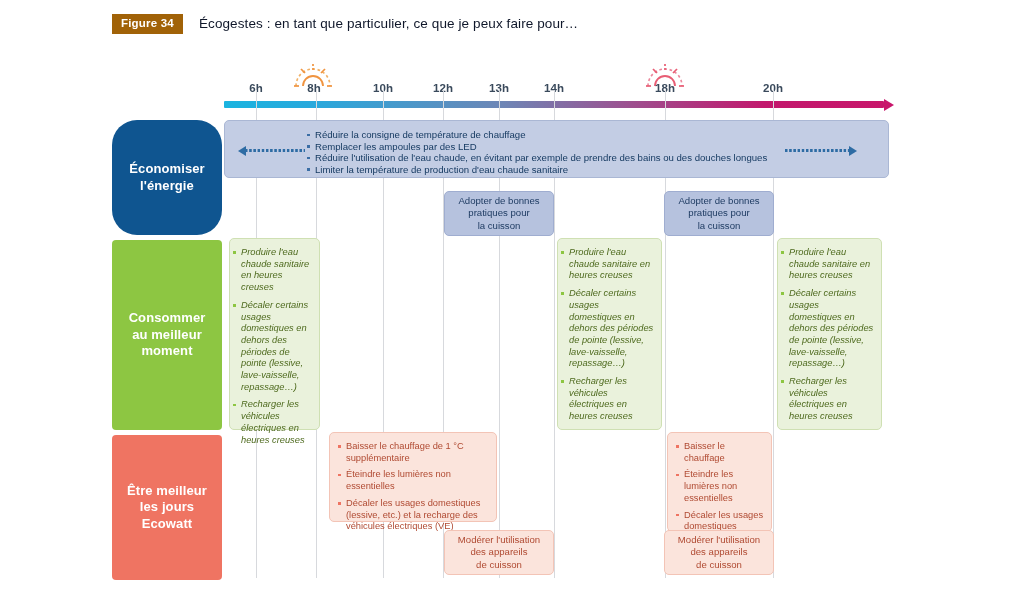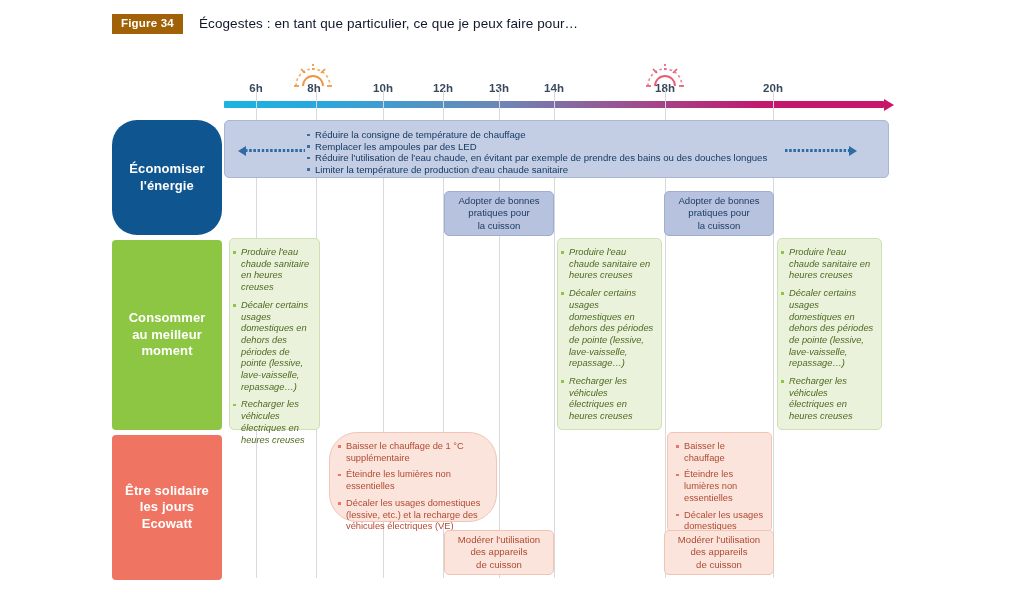--- a/index.html
+++ b/index.html
@@ -191,21 +191,21 @@
   </div>
   <div class="cat cat-moment">
     <div>
       <span class="nowrapline">Consommer</span>
       <span class="nowrapline">au meilleur</span>
       <span class="nowrapline">moment</span>
     </div>
   </div>
   <div class="cat cat-ecowatt">
     <div>
-      <span class="nowrapline">Être solidaire</span>
+      <span class="nowrapline">Être meilleur</span>
       <span class="nowrapline">les jours</span>
       <span class="nowrapline">Ecowatt</span>
     </div>
   </div>
 
   <div class="plot">
 
     <div class="box box-blue-banner">
       <div class="dot-arrow left"></div>
       <div class="da-head left"></div>
@@ -251,21 +251,21 @@
     </div>
 
     <div class="box box-green" style="left:553px;top:178px;width:105px;height:192px;">
       <ul>
         <li>Produire l'eau chaude sanitaire en heures creuses</li>
         <li>Décaler certains usages domestiques en dehors des périodes de pointe (lessive, lave-vaisselle, repassage…)</li>
         <li>Recharger les véhicules électriques en heures creuses</li>
       </ul>
     </div>
 
-    <div class="box box-red" style="left:105px;top:372px;width:168px;height:90px;border-radius:28px;">
+    <div class="box box-red" style="left:105px;top:372px;width:168px;height:90px;">
       <ul>
         <li>Baisser le chauffage de 1 °C supplémentaire</li>
         <li>Éteindre les lumières non essentielles</li>
         <li>Décaler les usages domestiques (lessive, etc.) et la recharge des véhicules électriques (VE)</li>
       </ul>
     </div>
 
     <div class="box box-red" style="left:443px;top:372px;width:105px;height:100px;">
       <ul>
         <li>Baisser le chauffage</li>

